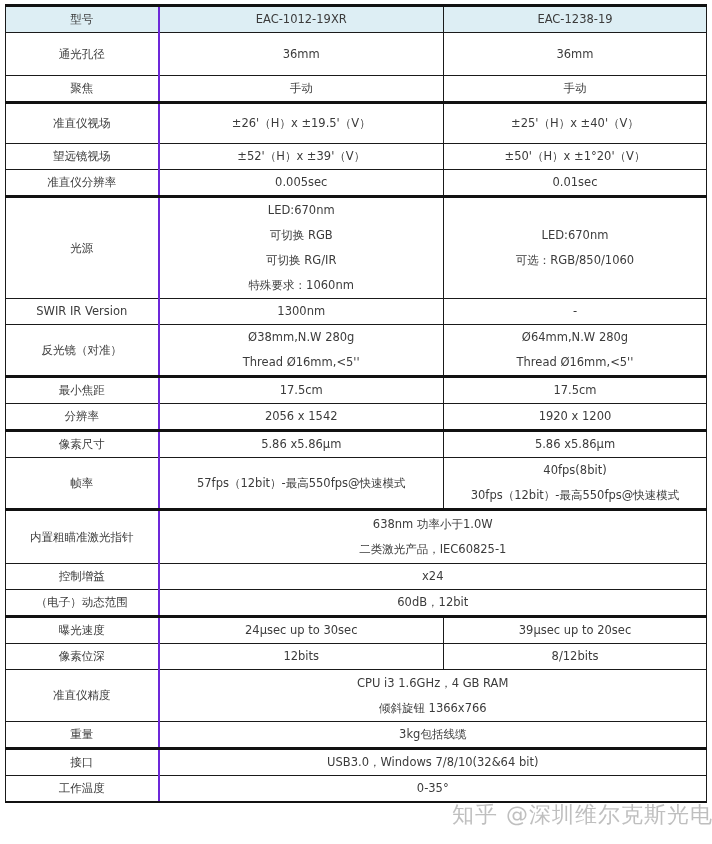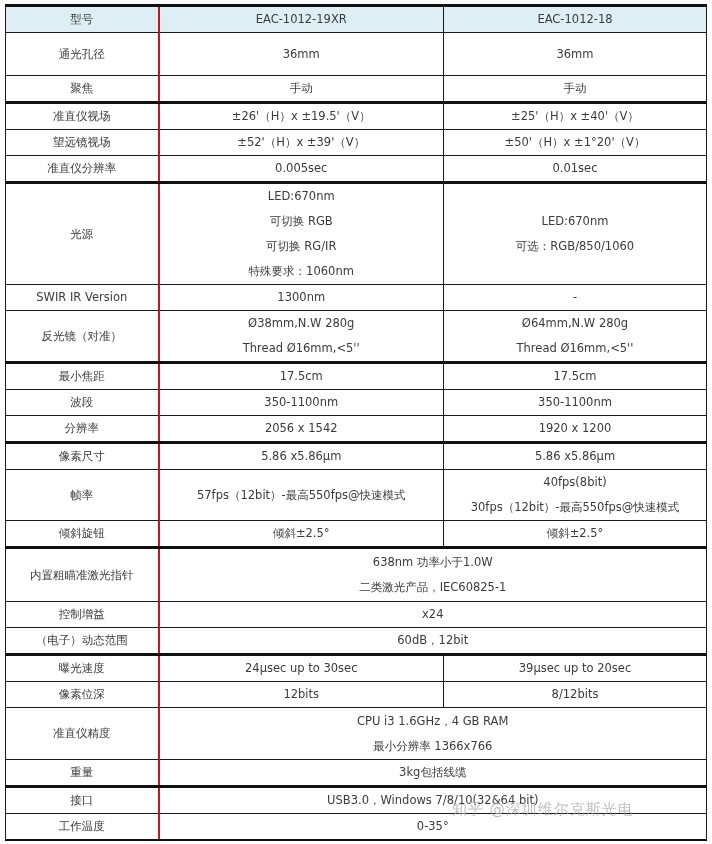--- a/index.html
+++ b/index.html
@@ -20,68 +20,68 @@
     border: 1px solid #1a1a1a;
     text-align: center;
     vertical-align: middle;
     padding: 0 4px;
     line-height: 25px;
     overflow: hidden;
     white-space: nowrap;
   }
   .spec-table tr.thick-top td { border-top: 3px solid #111; }
   .spec-table tr.first td { border-top: 3px solid #111; }
-  .spec-table td.label { border-right: 2px solid #b91c1c; }
+  .spec-table td.label { border-right: 2px solid #6d28d9; }
   .spec-table tr.header td { background: #ddeef4; }
   .spec-table tr.last td { border-bottom: 2px solid #111; }
   .spec-table td .line { display: block; line-height: 25px; text-align: center; }
   .watermark {
     position: absolute; left: 452px; top: 800px;
     font-family: "DejaVu Sans", sans-serif;
-    font-size: 15px;
+    font-size: 22px;
     color: rgba(170,170,170,0.75);
     letter-spacing: 1px;
     white-space: nowrap;
     pointer-events: none;
   }
 </style>
 </head>
 <body>
 
 <table class="spec-table">
   <colgroup>
       <col class="c0">
       <col class="c1">
       <col class="c2">
     </colgroup>
   <tbody>
     <tr class="header first" style="height:26px">
       <td class="label">型号</td>
       <td>EAC-1012-19XR</td>
-      <td>EAC-1012-18</td>
+      <td>EAC-1238-19</td>
     </tr>
     <tr style="height:43px">
       <td class="label">通光孔径</td>
       <td>
           <span class="line">36mm</span>
         </td>
       <td>
           <span class="line">36mm</span>
         </td>
     </tr>
     <tr style="height:26px">
       <td class="label">聚焦</td>
       <td>
           <span class="line">手动</span>
         </td>
       <td>
           <span class="line">手动</span>
         </td>
     </tr>
-    <tr class="thick-top" style="height:27px">
+    <tr class="thick-top" style="height:41px">
       <td class="label">准直仪视场</td>
       <td>
           <span class="line">±26'（H）x ±19.5'（V）</span>
         </td>
       <td>
           <span class="line">±25'（H）x ±40'（V）</span>
         </td>
     </tr>
     <tr style="height:26px">
       <td class="label">望远镜视场</td>
@@ -137,29 +137,20 @@
     <tr class="thick-top" style="height:26px">
       <td class="label">最小焦距</td>
       <td>
           <span class="line">17.5cm</span>
         </td>
       <td>
           <span class="line">17.5cm</span>
         </td>
     </tr>
     <tr style="height:26px">
-      <td class="label">波段</td>
-      <td>
-          <span class="line">350-1100nm</span>
-        </td>
-      <td>
-          <span class="line">350-1100nm</span>
-        </td>
-    </tr>
-    <tr style="height:26px">
       <td class="label">分辨率</td>
       <td>
           <span class="line">2056 x 1542</span>
         </td>
       <td>
           <span class="line">1920 x 1200</span>
         </td>
     </tr>
     <tr class="thick-top" style="height:19px">
       <td class="label">像素尺寸</td>
@@ -173,29 +164,20 @@
     <tr style="height:51px">
       <td class="label">帧率</td>
       <td>
           <span class="line">57fps（12bit）-最高550fps@快速模式</span>
         </td>
       <td>
         <span class="line">40fps(8bit)</span>
         <span class="line">30fps（12bit）-最高550fps@快速模式</span>
       </td>
     </tr>
-    <tr style="height:26px">
-      <td class="label">倾斜旋钮</td>
-      <td>
-          <span class="line">倾斜±2.5°</span>
-        </td>
-      <td>
-          <span class="line">倾斜±2.5°</span>
-        </td>
-    </tr>
     <tr class="thick-top" style="height:54px">
       <td class="label">内置粗瞄准激光指针</td>
       <td colspan="2">
         <span class="line">638nm 功率小于1.0W</span>
         <span class="line">二类激光产品，IEC60825-1</span>
       </td>
     </tr>
     <tr style="height:26px">
       <td class="label">控制增益</td>
       <td colspan="2">
@@ -223,21 +205,21 @@
           <span class="line">12bits</span>
         </td>
       <td>
           <span class="line">8/12bits</span>
         </td>
     </tr>
     <tr style="height:52px">
       <td class="label">准直仪精度</td>
       <td colspan="2">
         <span class="line">CPU i3 1.6GHz，4 GB RAM</span>
-        <span class="line">最小分辨率 1366x766</span>
+        <span class="line">倾斜旋钮 1366x766</span>
       </td>
     </tr>
     <tr style="height:26px">
       <td class="label">重量</td>
       <td colspan="2">
           <span class="line">3kg包括线缆</span>
         </td>
     </tr>
     <tr class="thick-top" style="height:26px">
       <td class="label">接口</td>

